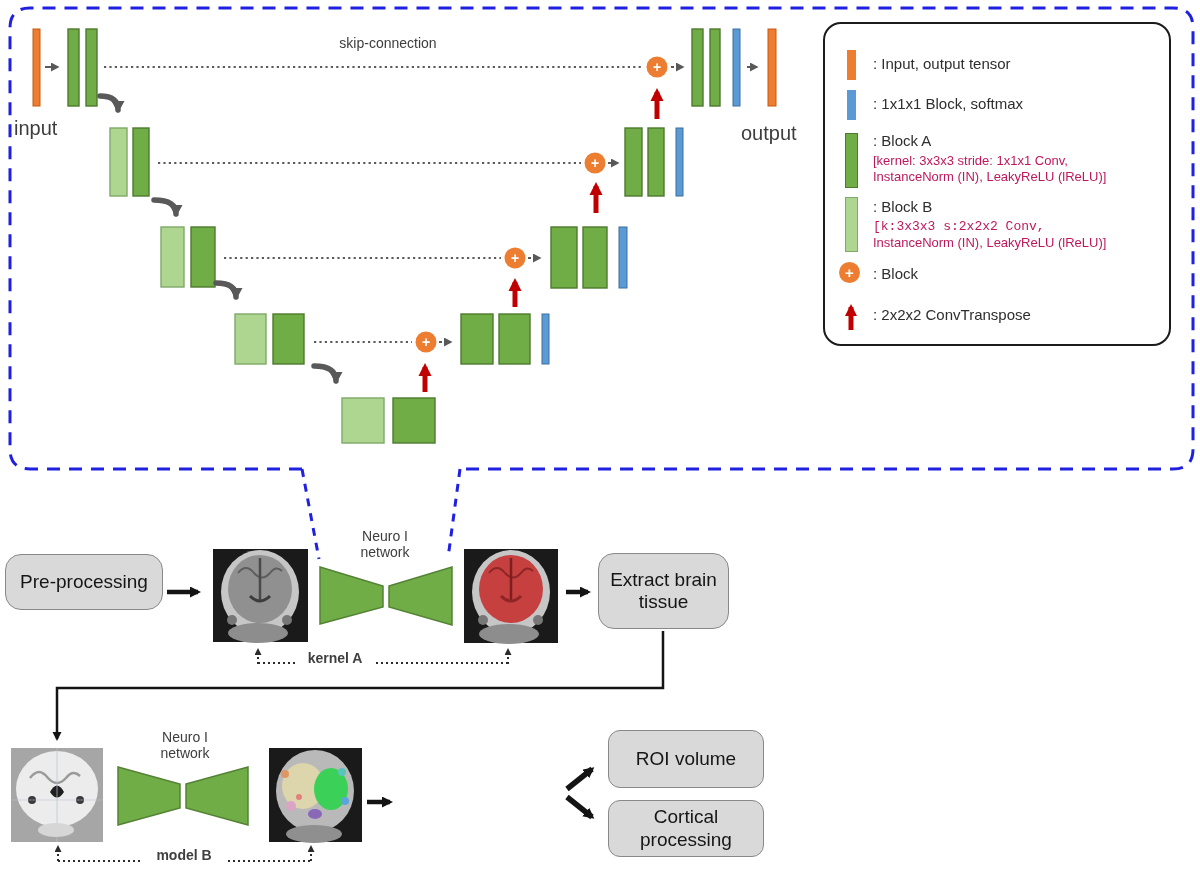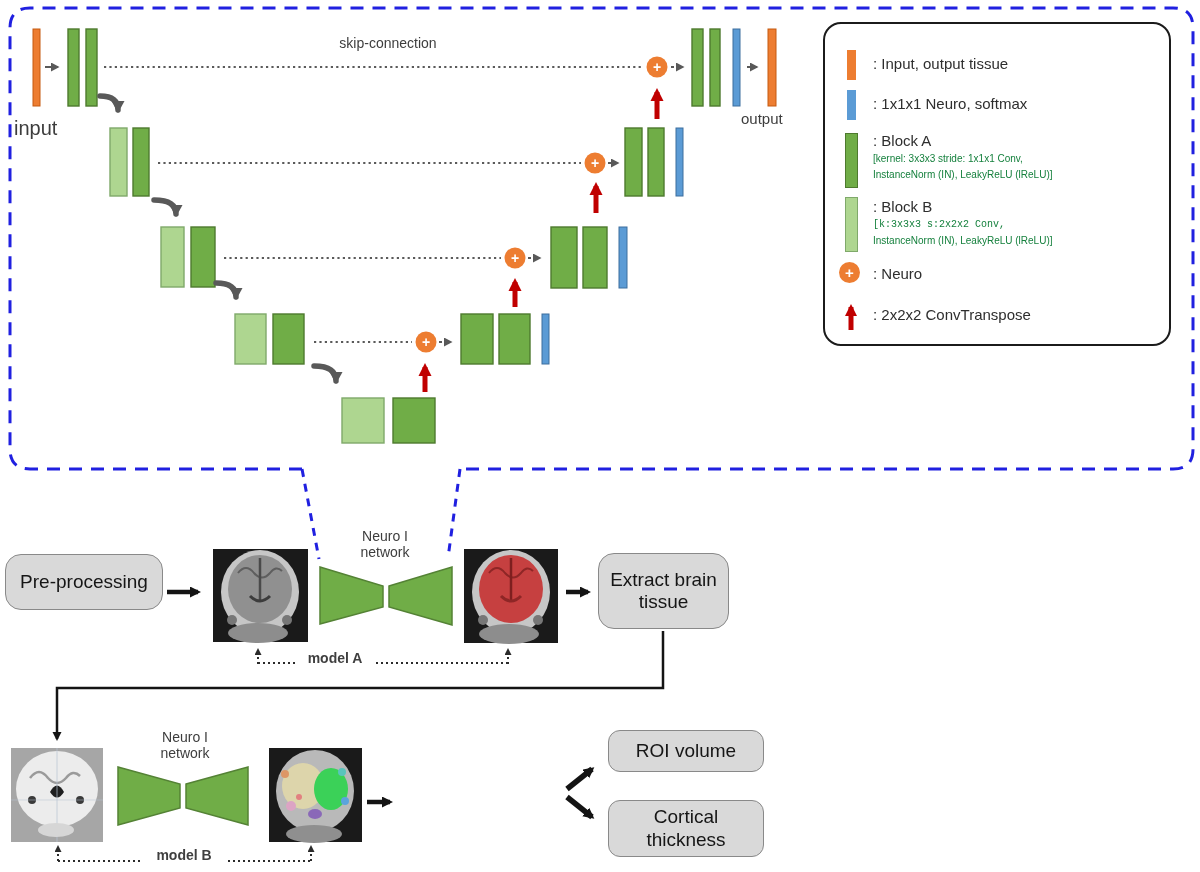--- a/index.html
+++ b/index.html
@@ -11,21 +11,21 @@
   .prewrap{white-space:pre-line;}
   .bold{font-weight:bold;color:#3f3f3f;}
   .flowbox{position:absolute;background:#D9D9D9;border:1.6px solid #898989;
            display:flex;align-items:center;justify-content:center;text-align:center;
            font-size:19px;color:#161616;line-height:1.18;box-sizing:border-box;}
   
   .legend{position:absolute;left:823px;top:22px;width:348px;height:324px;background:#fff;
           border:2px solid #1b1b1b;border-radius:18px;box-sizing:border-box;}
   .legend .abs{position:absolute;}
   .leg-label{font-size:15px;color:#2e2e2e;white-space:nowrap;}
-  .leg-sub{font-size:10px;color:#15803d;white-space:nowrap;}
+  .leg-sub{font-size:13px;color:#be185d;white-space:nowrap;}
   .sw-orange{width:9px;height:30px;background:#ED7D31;}
   .sw-blue{width:9px;height:30px;background:#5B9BD5;}
   .sw-green{width:13px;height:55px;background:#70AD47;border:1px solid #4E7A2E;box-sizing:border-box;}
   .sw-lgreen{width:13px;height:55px;background:#AED690;border:1px solid #7FA96A;box-sizing:border-box;}
   .sw-circle{width:21px;height:21px;border-radius:50%;background:#ED7D31;color:#fff;
              font-size:15px;font-weight:bold;display:flex;align-items:center;justify-content:center;}
 </style>
 </head>
 <body>
 
@@ -208,56 +208,56 @@
     <g stroke="#2b2b2b" stroke-width="2" stroke-dasharray="2 3" fill="none">
       <line x1="58" y1="861" x2="58" y2="847" marker-end="url(#dh)"></line>
       <line x1="58" y1="861" x2="142" y2="861"></line>
       <line x1="228" y1="861" x2="311" y2="861"></line>
       <line x1="311" y1="861" x2="311" y2="847" marker-end="url(#dh)"></line>
     </g>
   </svg>
 
   <div class="txt center" style="left:293px;top:36px;width:190px;">skip-connection</div>
   <div class="txt" style="left:14px;top:117px;font-size:20px;">input</div>
-  <div class="txt" style="left:741px;top:111px;font-size:15px;">output</div>
+  <div class="txt" style="left:741px;top:122px;font-size:20px;">output</div>
 
   <div class="txt center prewrap" style="left:325px;top:529px;width:120px;">Neuro I
 network</div>
-  <div class="txt center bold" style="left:290px;top:651px;width:90px;">model A</div>
+  <div class="txt center bold" style="left:290px;top:651px;width:90px;">kernel A</div>
 
   <div class="txt center prewrap" style="left:125px;top:730px;width:120px;">Neuro I
 network</div>
   <div class="txt center bold" style="left:138px;top:848px;width:92px;text-align:center;">model B</div>
 
   <div class="flowbox" style="left:5px;top:554px;width:158px;height:56px;border-radius:16px;">Pre-processing</div>
   <div class="flowbox prewrap" style="left:598px;top:553px;width:131px;height:76px;border-radius:16px;">Extract brain
 tissue</div>
-  <div class="flowbox" style="left:608px;top:730px;width:156px;height:42px;border-radius:12px;">ROI volume</div>
+  <div class="flowbox" style="left:608px;top:730px;width:156px;height:58px;border-radius:12px;">ROI volume</div>
   <div class="flowbox prewrap" style="left:608px;top:800px;width:156px;height:57px;border-radius:12px;">Cortical
-thickness</div>
+processing</div>
 
   <div class="legend">
     <div class="abs sw-orange" style="left:22px;top:26px;"></div>
-    <div class="abs leg-label" style="left:48px;top:31px;">: Input, output tissue</div>
+    <div class="abs leg-label" style="left:48px;top:31px;">: Input, output tensor</div>
 
     <div class="abs sw-blue" style="left:22px;top:66px;"></div>
-    <div class="abs leg-label" style="left:48px;top:71px;">: 1x1x1 Neuro, softmax</div>
+    <div class="abs leg-label" style="left:48px;top:71px;">: 1x1x1 Block, softmax</div>
 
     <div class="abs sw-green" style="left:20px;top:109px;"></div>
     <div class="abs leg-label" style="left:48px;top:108px;">: Block A</div>
     <div class="abs leg-sub" style="left:48px;top:129px;">[kernel: 3x3x3 stride: 1x1x1 Conv,</div>
     <div class="abs leg-sub" style="left:48px;top:145px;">InstanceNorm (IN), LeakyReLU (lReLU)]</div>
 
     <div class="abs sw-lgreen" style="left:20px;top:173px;"></div>
     <div class="abs leg-label" style="left:48px;top:174px;">: Block B</div>
     <div class="abs leg-sub" style="left:48px;top:195px;font-family:Liberation Mono, monospace;">[k:3x3x3 s:2x2x2 Conv,</div>
     <div class="abs leg-sub" style="left:48px;top:211px;">InstanceNorm (IN), LeakyReLU (lReLU)]</div>
 
     <div class="abs sw-circle" style="left:14px;top:238px;">+</div>
-    <div class="abs leg-label" style="left:48px;top:241px;">: Neuro</div>
+    <div class="abs leg-label" style="left:48px;top:241px;">: Block</div>
 
     <svg class="abs" style="left:18px;top:274px;" width="16" height="34" viewBox="0 0 16 34">
       <defs>
         <marker id="rh2" markerUnits="userSpaceOnUse" markerWidth="16" markerHeight="14" refX="9" refY="6.5" orient="auto">
           <path d="M0,0.5 L12,6.5 L0,12.5 Z" fill="#C00000"></path>
           </marker>
       </defs>
       <line x1="8" y1="32" x2="8" y2="9" stroke="#C00000" stroke-width="5" marker-end="url(#rh2)"></line>
     </svg>
     <div class="abs leg-label" style="left:48px;top:282px;">: 2x2x2 ConvTranspose</div>

